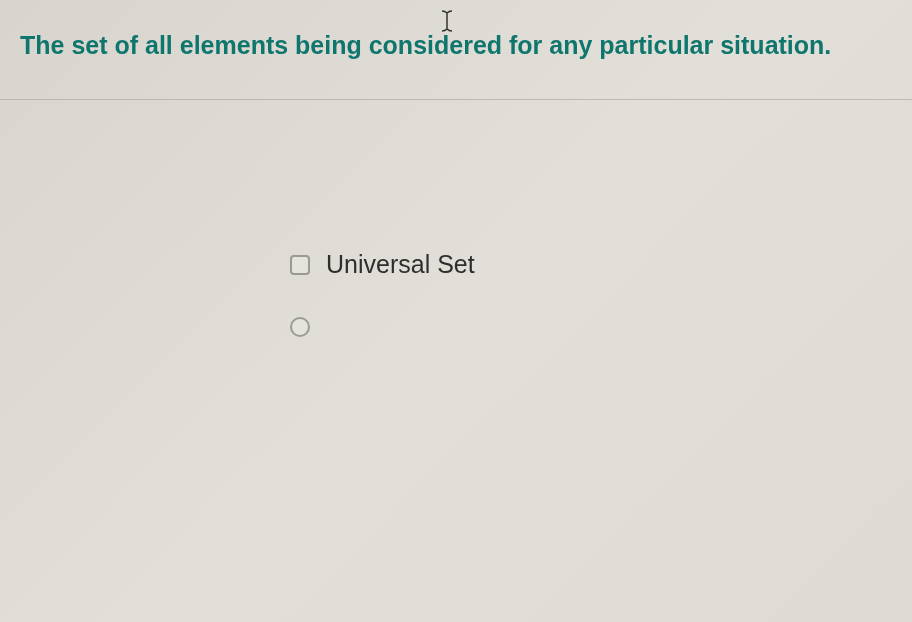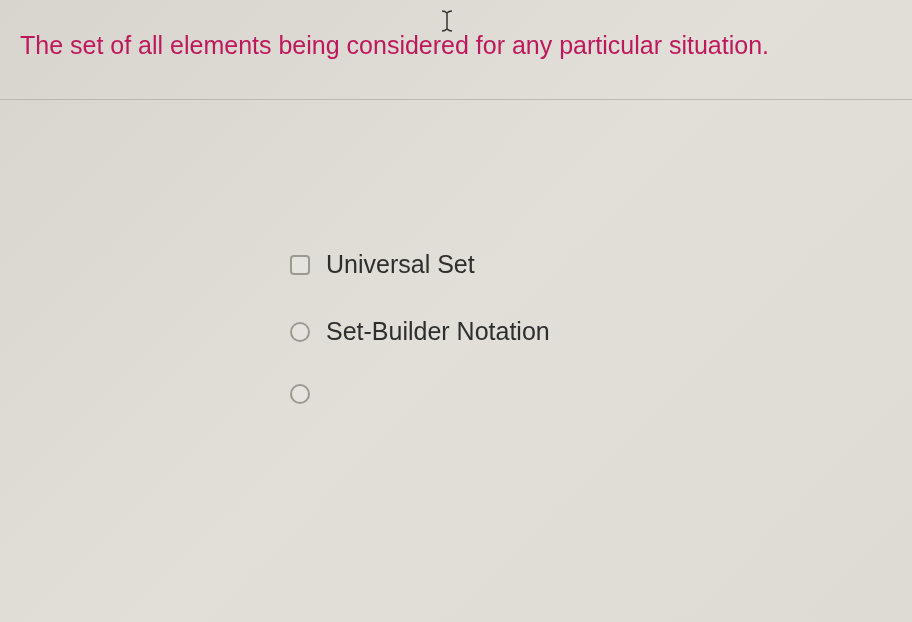--- a/index.html
+++ b/index.html
@@ -15,22 +15,22 @@
       color: #3a3a3a;
       position: relative;
       overflow: hidden;
     }
     .question-area {
       padding: 28px 20px 36px 20px;
       border-bottom: 1px solid rgba(150,150,145,0.5);
     }
     .question-text {
       font-size: 25px;
-      font-weight: 400;
-      color: #be185d;
+      font-weight: 700;
+      color: #0f766e;
       line-height: 1.4;
     }
     .options-area {
       padding-top: 150px;
       padding-left: 290px;
     }
     .option {
       display: flex;
       align-items: center;
       margin-bottom: 38px;
@@ -81,18 +81,14 @@
     </svg>
 </span>
 
 <div class="options-area">
   <div class="option">
     <span class="option-input checkbox"></span>
     <span class="option-label">Universal Set</span>
   </div>
   <div class="option">
     <span class="option-input radio"></span>
-    <span class="option-label">Set-Builder Notation</span>
-  </div>
-  <div class="option">
-    <span class="option-input radio"></span>
   </div>
 </div>
 
 </body></html>

